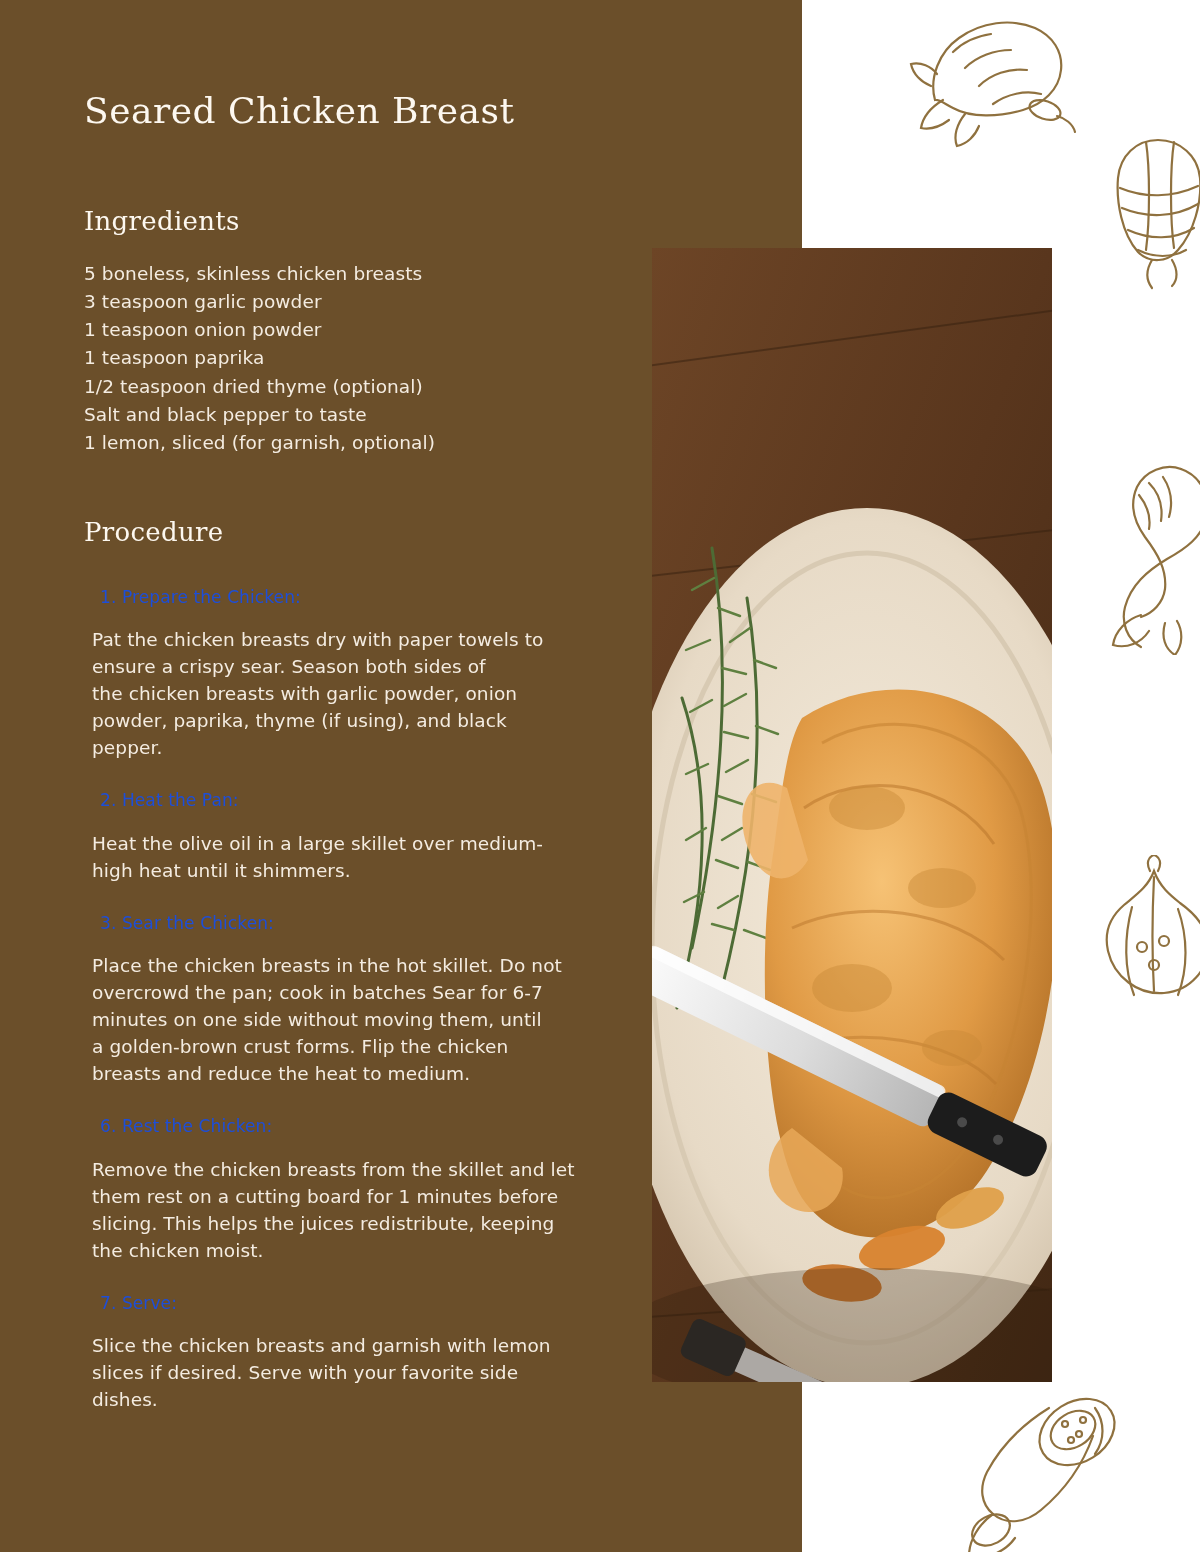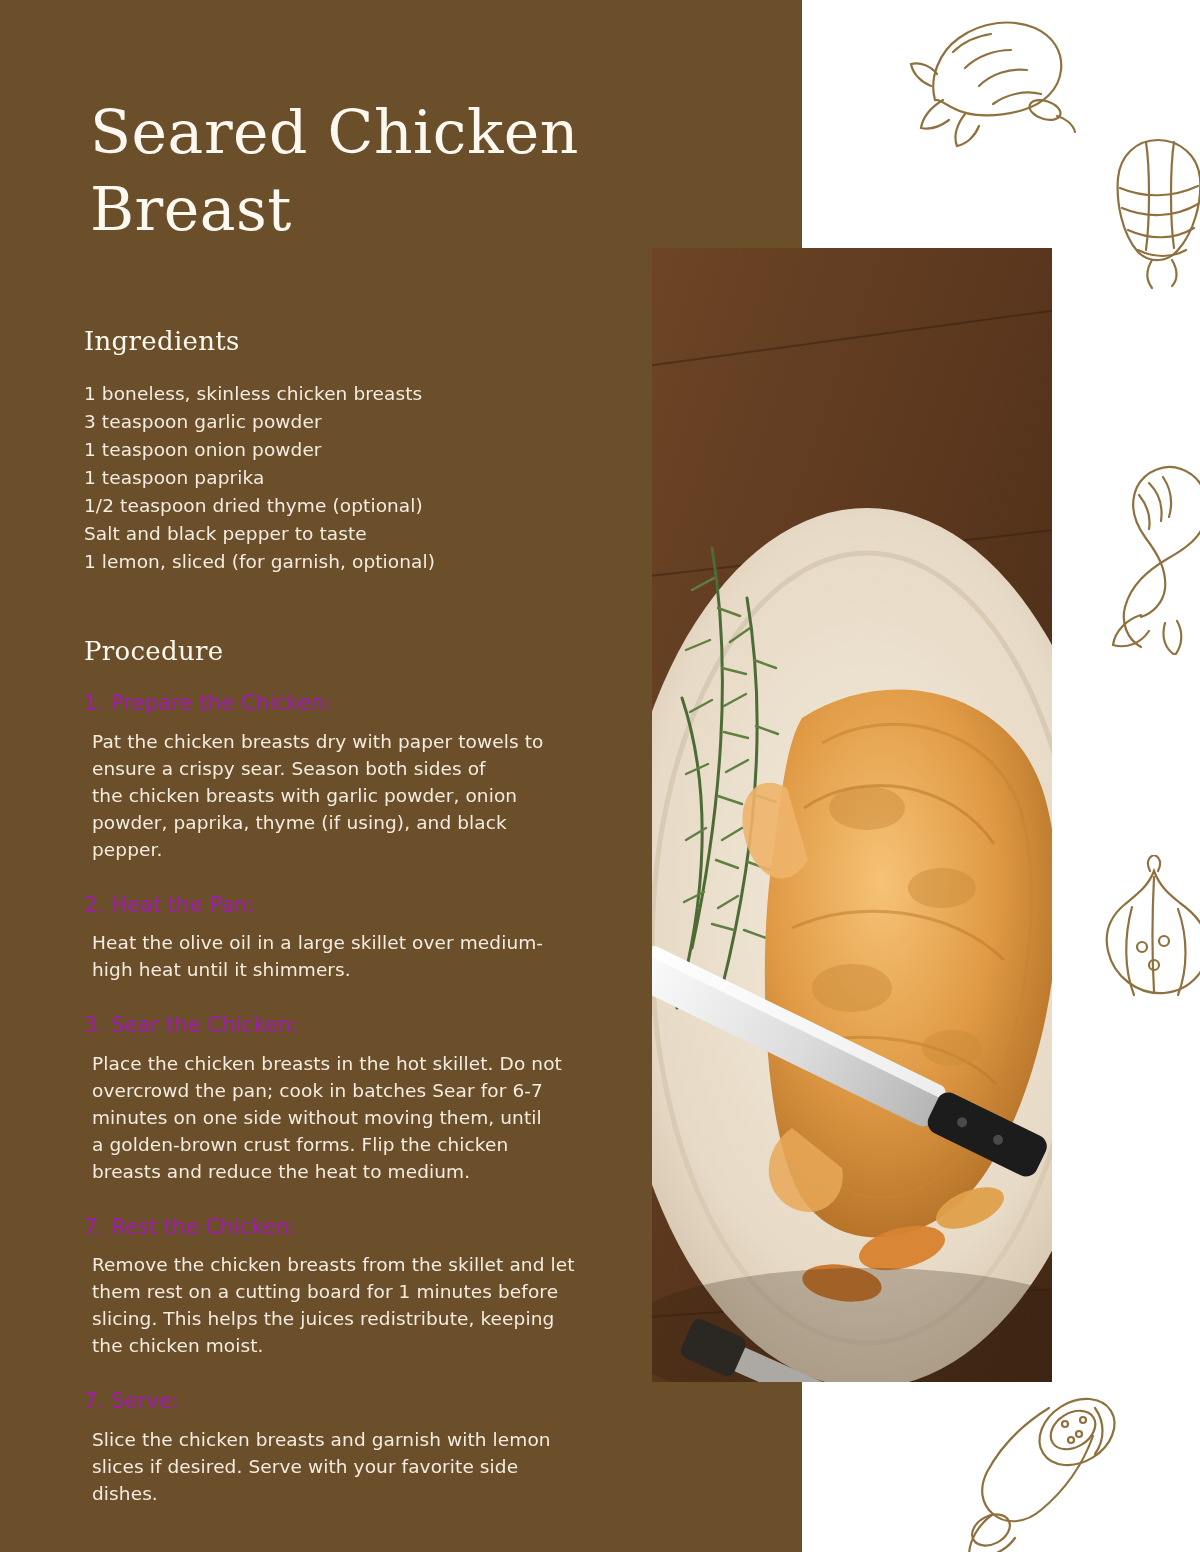--- a/index.html
+++ b/index.html
@@ -59,24 +59,24 @@
   .content {
     position: absolute;
     left: 84px;
     top: 0;
     width: 520px;
     color: #f7f1e7;
   }
   .recipe-title {
     font-family: "DejaVu Serif", serif;
     font-weight: 400;
-    font-size: 60px;
+    font-size: 36px;
     line-height: 1.28;
     letter-spacing: 0.5px;
-    margin: 6px;
+    margin: 0;
     padding-top: 88px;
     color: #fdf8f0;
     max-width: 520px;
   }
   .section-heading {
     font-family: "DejaVu Serif", serif;
     font-weight: 400;
     font-size: 26px;
     letter-spacing: 0.3px;
     margin: 0;
@@ -93,24 +93,24 @@
   .ingredients-list li {
     font-size: 18.5px;
     line-height: 1.52;
     color: #f4ece1;
     letter-spacing: 0.1px;
   }
 
   .steps { padding-top: 22px; }
   .step { margin-bottom: 27px; }
   .step-title {
-    font-size: 21px;
+    font-size: 17px;
     line-height: 1.5;
-    color: #a21caf;
-    margin: 0;
+    color: #1d4ed8;
+    margin: 16px;
     letter-spacing: 0.1px;
   }
   .step-body {
     font-size: 18.5px;
     line-height: 1.46;
     color: #f4ece1;
     margin: 8px;
     letter-spacing: 0.1px;
     white-space: pre-line;
   }
@@ -266,21 +266,21 @@
     </svg>
   </div>
 
   <div class="content">
 
     <h1 class="recipe-title">Seared Chicken Breast</h1>
 
     <h2 class="section-heading" id="ingredients-heading">Ingredients</h2>
 
     <ul class="ingredients-list">
-      <li>1 boneless, skinless chicken breasts</li>
+      <li>5 boneless, skinless chicken breasts</li>
       <li>3 teaspoon garlic powder</li>
       <li>1 teaspoon onion powder</li>
       <li>1 teaspoon paprika</li>
       <li>1/2 teaspoon dried thyme (optional)</li>
       <li>Salt and black pepper to taste</li>
       <li>1 lemon, sliced (for garnish, optional)</li>
     </ul>
 
     <h2 class="section-heading" id="procedure-heading">Procedure</h2>
 
@@ -300,21 +300,21 @@
       </div>
       <div class="step">
         <p class="step-title">3. Sear the Chicken:</p>
         <p class="step-body">Place the chicken breasts in the hot skillet. Do not
 overcrowd the pan; cook in batches Sear for 6-7
 minutes on one side without moving them, until
 a golden-brown crust forms. Flip the chicken
 breasts and reduce the heat to medium.</p>
       </div>
       <div class="step">
-        <p class="step-title">7. Rest the Chicken:</p>
+        <p class="step-title">6. Rest the Chicken:</p>
         <p class="step-body">Remove the chicken breasts from the skillet and let
 them rest on a cutting board for 1 minutes before
 slicing. This helps the juices redistribute, keeping
 the chicken moist.</p>
       </div>
       <div class="step">
         <p class="step-title">7. Serve:</p>
         <p class="step-body">Slice the chicken breasts and garnish with lemon
 slices if desired. Serve with your favorite side
 dishes.</p>

